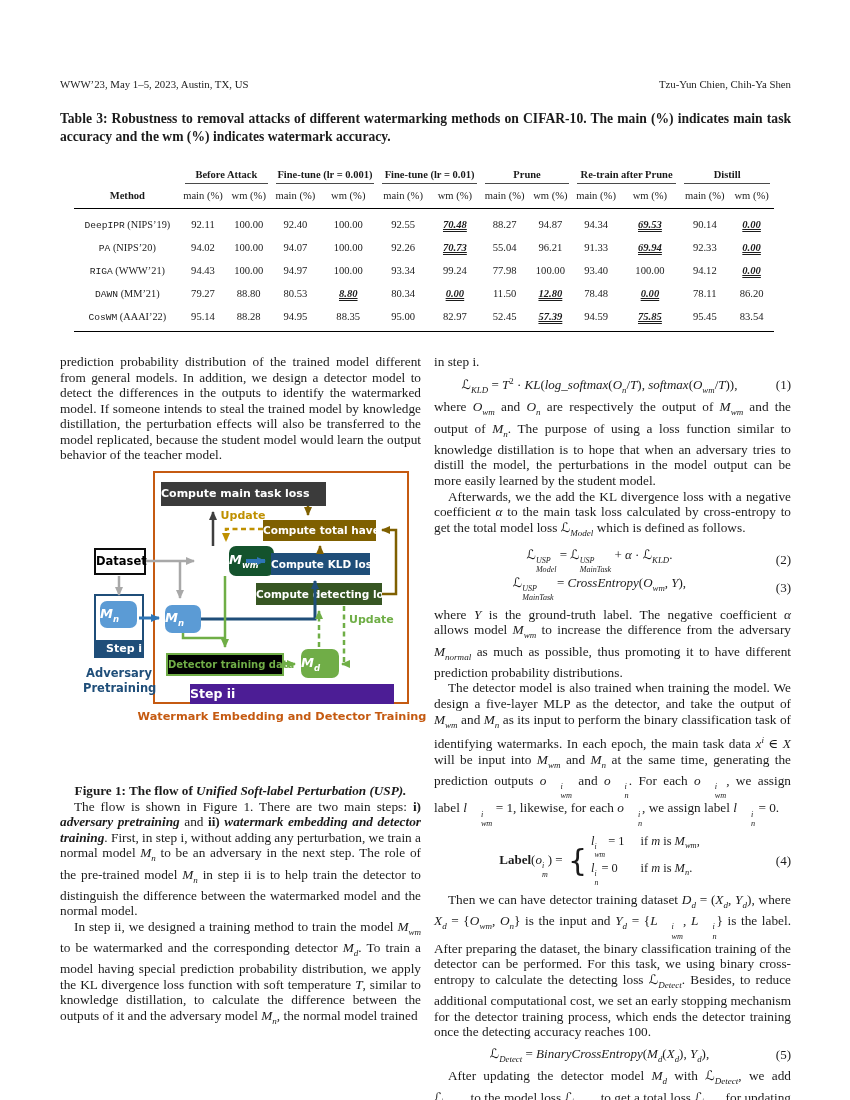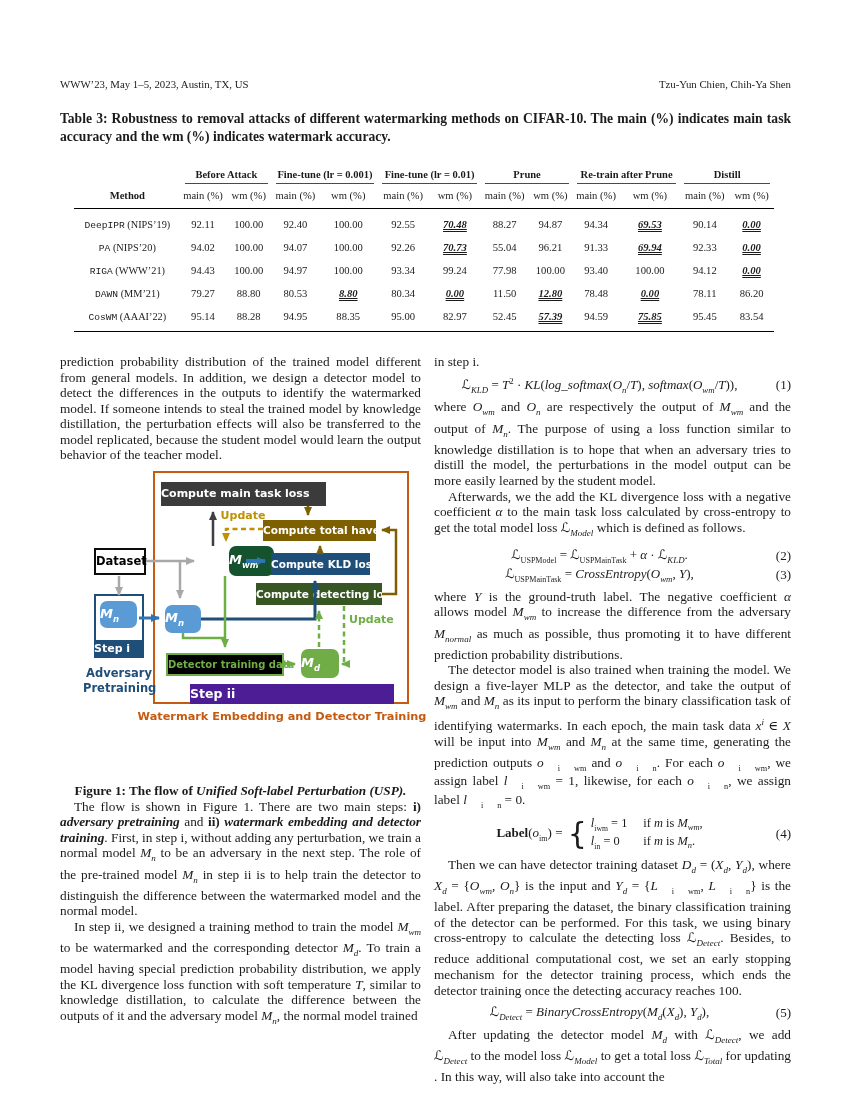--- a/index.html
+++ b/index.html
@@ -34,22 +34,22 @@
   p.para sub{font-size:0.68em;font-style:italic;}
   p.para sup{font-size:0.68em;}
   
   .eq{display:flex;align-items:center;margin:6px 0 5px;font-size:13px;}
   .eq .body{flex:1;text-align:center;white-space:nowrap;}
   .eq .num{width:26px;text-align:right;}
   .eq sub{font-size:0.68em;font-style:italic;}
   .eq sup{font-size:0.68em;}
   .rm{font-style:normal !important;}
   .scr{font-family:"DejaVu Sans",sans-serif;}
-  .ss{display:inline-flex;flex-direction:row;align-items:flex-start;font-size:0.62em;
-      line-height:1.12;vertical-align:-0.5em;}
+  .ss{display:inline-flex;flex-direction:column;align-items:flex-start;font-size:0.62em;
+      line-height:1.12;vertical-align:-0.5em;font-style:italic;}
   .br{font-family:"DejaVu Sans",sans-serif;font-size:30px;font-weight:normal;
       vertical-align:middle;margin:0 4px 0 2px;}
   .cases{display:inline-grid;grid-template-columns:auto auto;column-gap:16px;row-gap:1px;
          text-align:left;vertical-align:middle;font-size:12.4px;}
   
   .figwrap{position:relative;width:336px;height:256px;margin:8px 0 0 26px;
            font-family:"DejaVu Sans",sans-serif;}
   .fabs{position:absolute;box-sizing:border-box;}
   .fbox{display:flex;align-items:center;color:#fff;
         font-weight:bold;font-size:10.5px;white-space:nowrap;}
@@ -230,21 +230,21 @@
         <span>Compute KLD loss</span>
         </div>
       <div class="fabs fbox" style="left:170px;top:112px;width:126px;height:22px;background:#375623;">
         <span>Compute detecting loss</span>
         </div>
 
       <div class="fabs" style="left:8px;top:123px;width:50px;height:64px;border:2.5px solid #1F4E79;background:#fff;"></div>
       <div class="fabs fbox" style="left:14px;top:130px;width:37px;height:27px;background:#5B9BD5;border-radius:7px;">
         <span class="mlab">M<sub>n</sub></span>
         </div>
-      <div class="fabs fbox" style="left:8px;top:169px;width:50px;height:18px;background:#1F4E79;font-size:11px;">
+      <div class="fabs fbox" style="left:8px;top:169px;width:50px;height:18px;background:#1F4E79;font-size:11px;padding-left:12px;">
         <span>Step i</span>
         </div>
 
       <div class="fabs fbox" style="left:79px;top:134px;width:36px;height:28px;background:#5B9BD5;border-radius:7px;">
         <span class="mlab">M<sub>n</sub></span>
         </div>
       <div class="fabs fbox" style="left:80px;top:182px;width:118px;height:23px;background:#000000;border:2px solid #70AD47;color:#70AD47;font-size:10px;">
         <span>Detector training data</span>
         </div>
       <div class="fabs fbox" style="left:215px;top:178px;width:38px;height:29px;background:#70AD47;border-radius:7px;">

